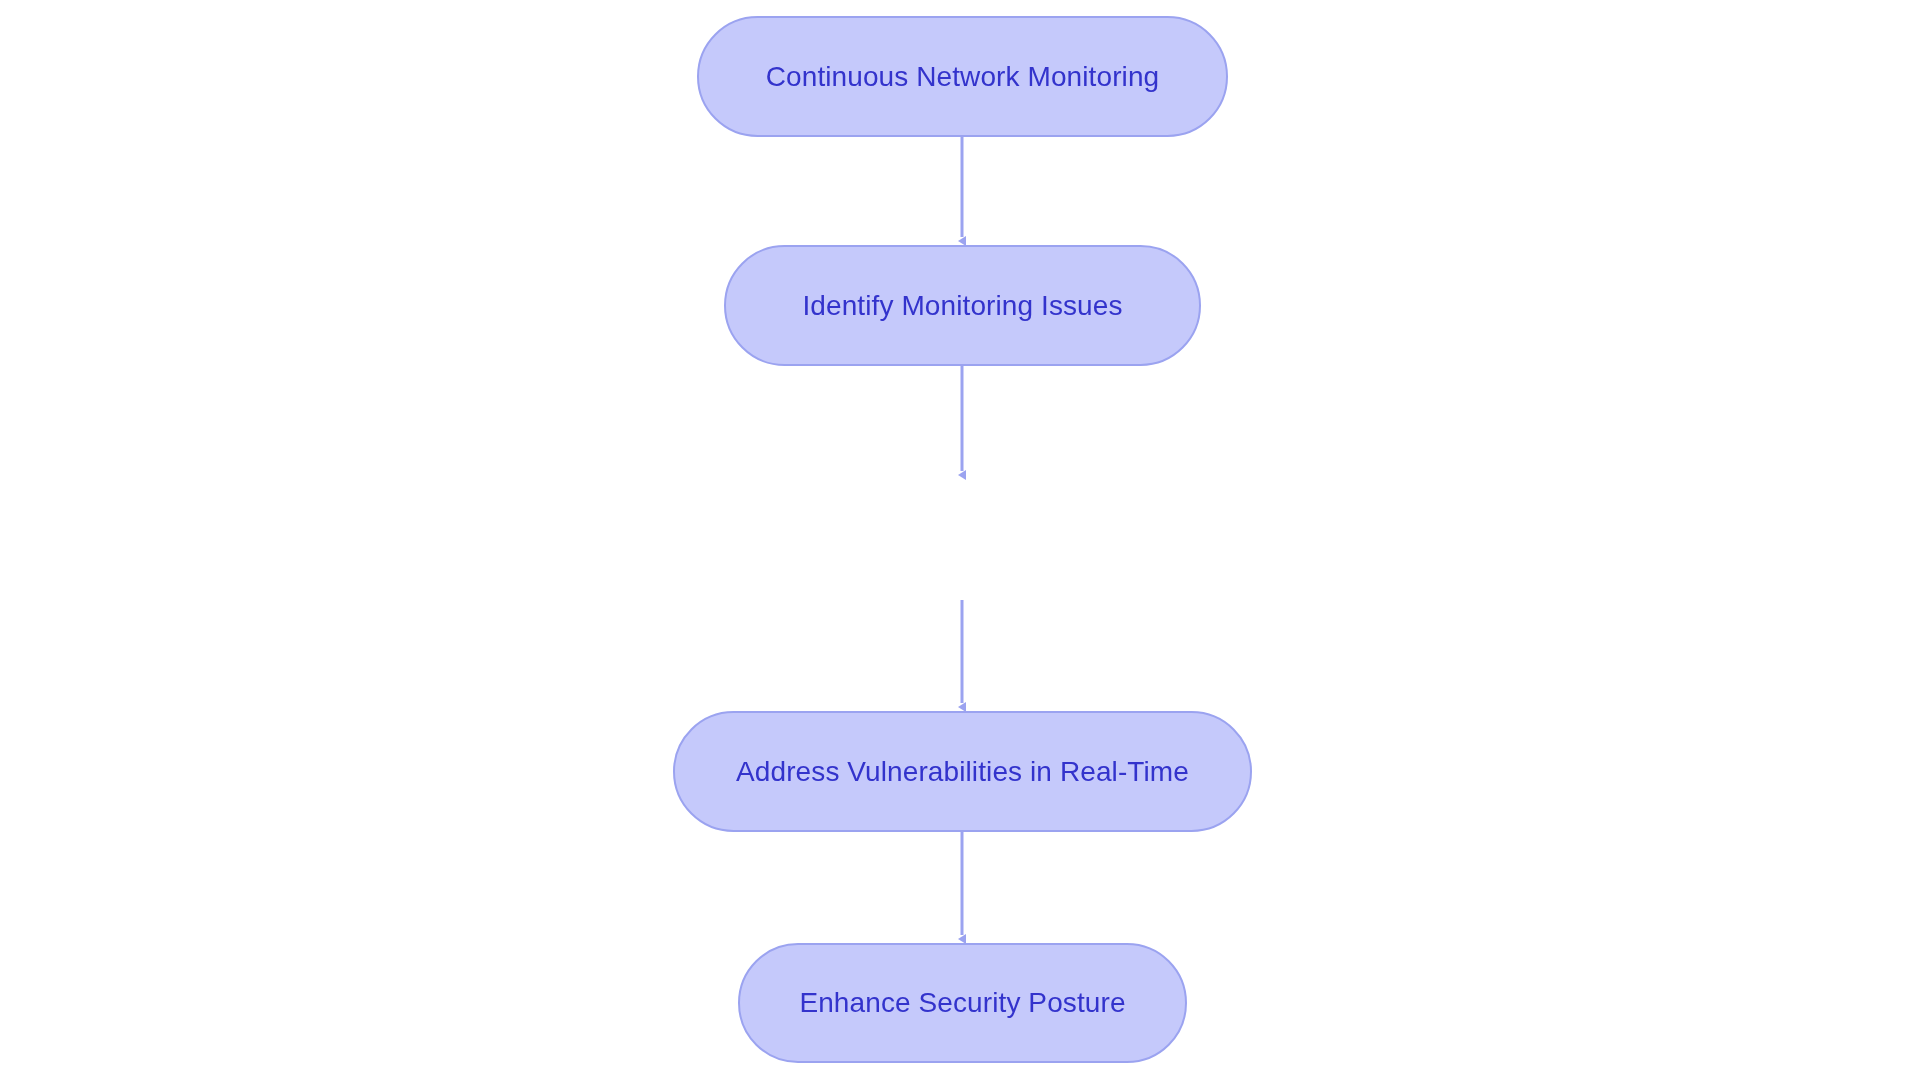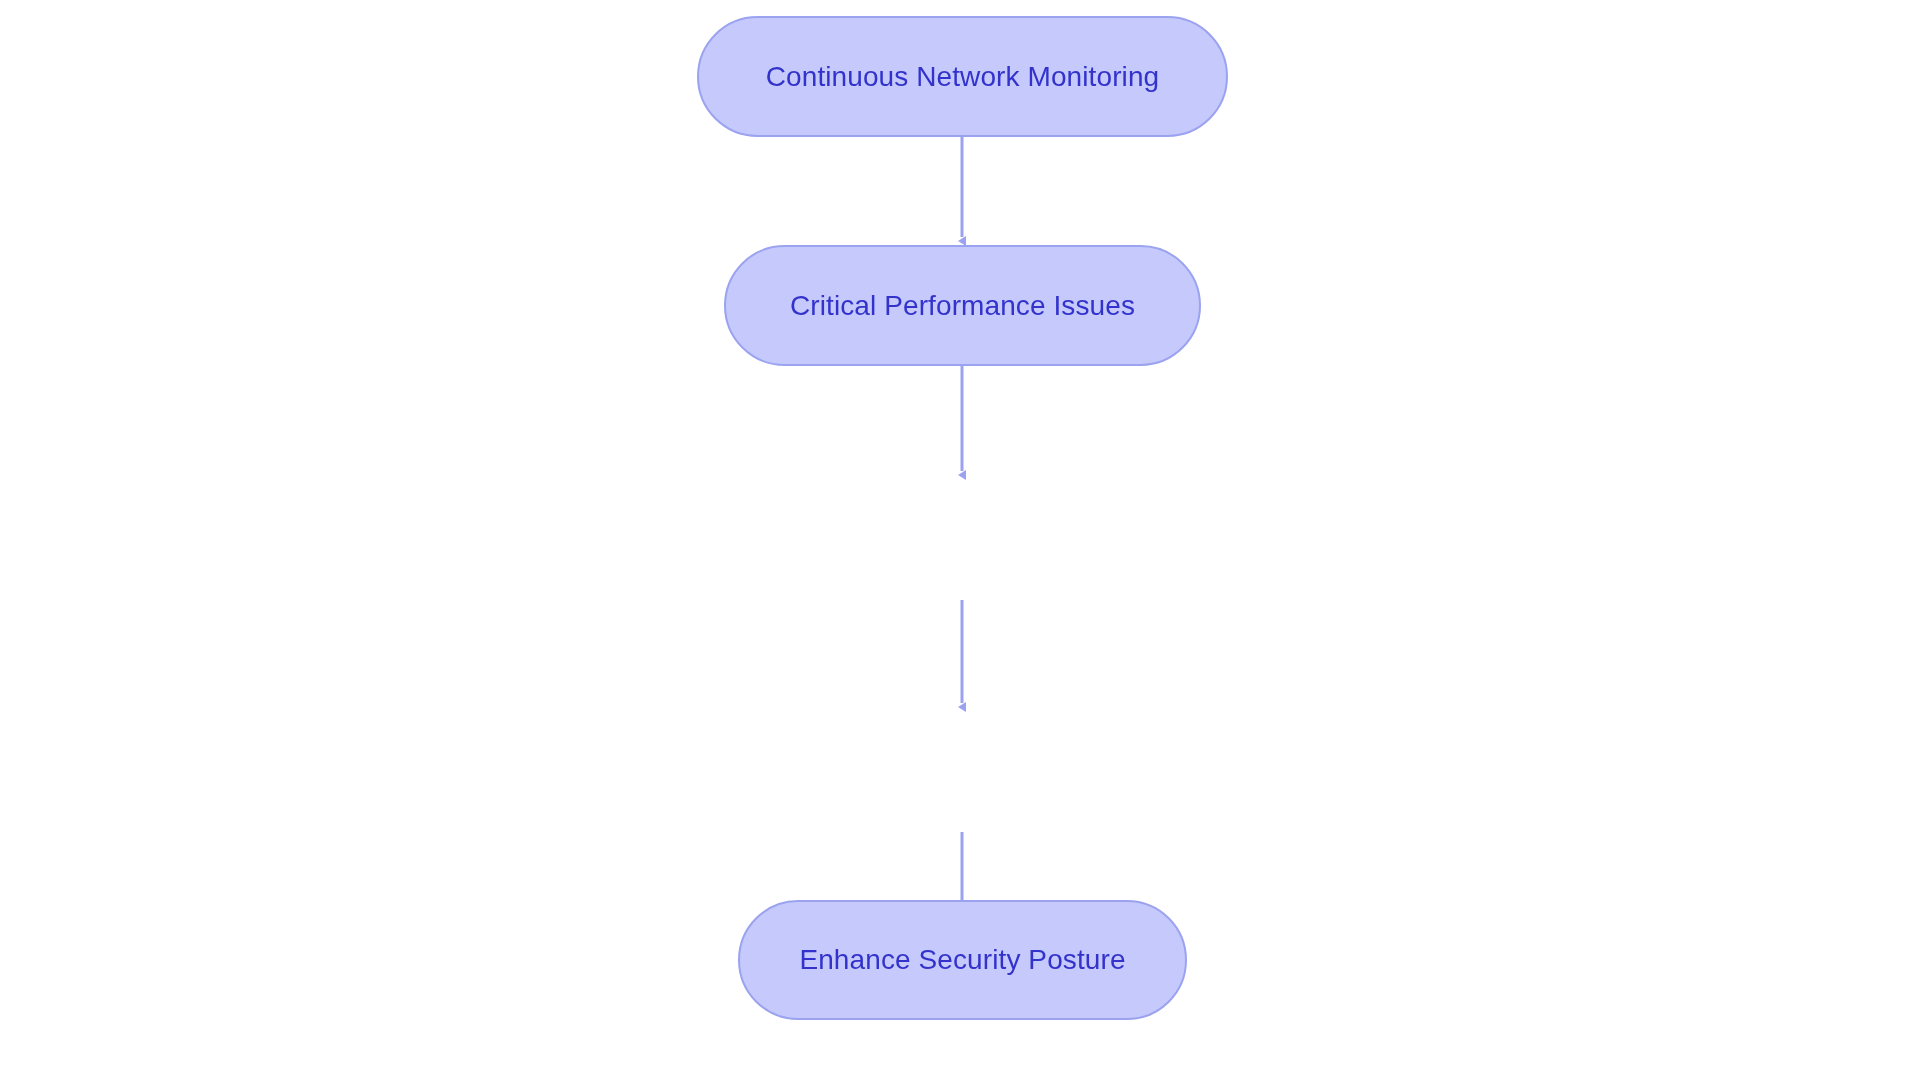--- a/index.html
+++ b/index.html
@@ -53,21 +53,21 @@
     white-space: nowrap;
     text-align: center;
     font-family: "Liberation Sans", "DejaVu Sans", sans-serif;
   }
 
   
   #node-0 { left: 697px;  top: 16px;  width: 531px; height: 121px; }
   #node-1 { left: 724px;  top: 245px; width: 477px; height: 121px; }
   #node-2 { left: 755px;  top: 479px; width: 415px; height: 121px; }
   #node-3 { left: 673px;  top: 711px; width: 579px; height: 121px; }
-  #node-4 { left: 738px;  top: 900px; width: 449px; height: 120px; }
+  #node-4 { left: 738px;  top: 943px; width: 449px; height: 120px; }
 </style>
 </head>
 <body>
 
 <div id="flow-canvas">
 
   <svg id="edge-layer" viewBox="0 0 1920 1083" width="1920" height="1083" xmlns="http://www.w3.org/2000/svg">
     <defs>
       <marker id="arrowhead" markerWidth="10" markerHeight="8" refX="1" refY="4" orient="auto" markerUnits="userSpaceOnUse">
         <polygon points="0,0 10,0 5,8" fill="#9ba3f0"></polygon>
@@ -81,22 +81,25 @@
     <line x1="962" y1="600" x2="962" y2="703" stroke="#9ba3f0" stroke-width="3" marker-end="url(#arrowhead)"></line>
 
     <line x1="962" y1="832" x2="962" y2="935" stroke="#9ba3f0" stroke-width="3" marker-end="url(#arrowhead)"></line>
   </svg>
 
   <div class="flow-node" id="node-0">
     <span class="flow-node-label">Continuous Network Monitoring</span>
   </div>
 
   <div class="flow-node" id="node-1">
-    <span class="flow-node-label">Critical Performance Issues</span>
+    <span class="flow-node-label">Identify Monitoring Issues</span>
   </div>
 
 
+  <div class="flow-node" id="node-3">
+    <span class="flow-node-label">Address Vulnerabilities in Real-Time</span>
+  </div>
 
   <div class="flow-node" id="node-4">
     <span class="flow-node-label">Enhance Security Posture</span>
   </div>
 
 </div>
 
 </body></html>

